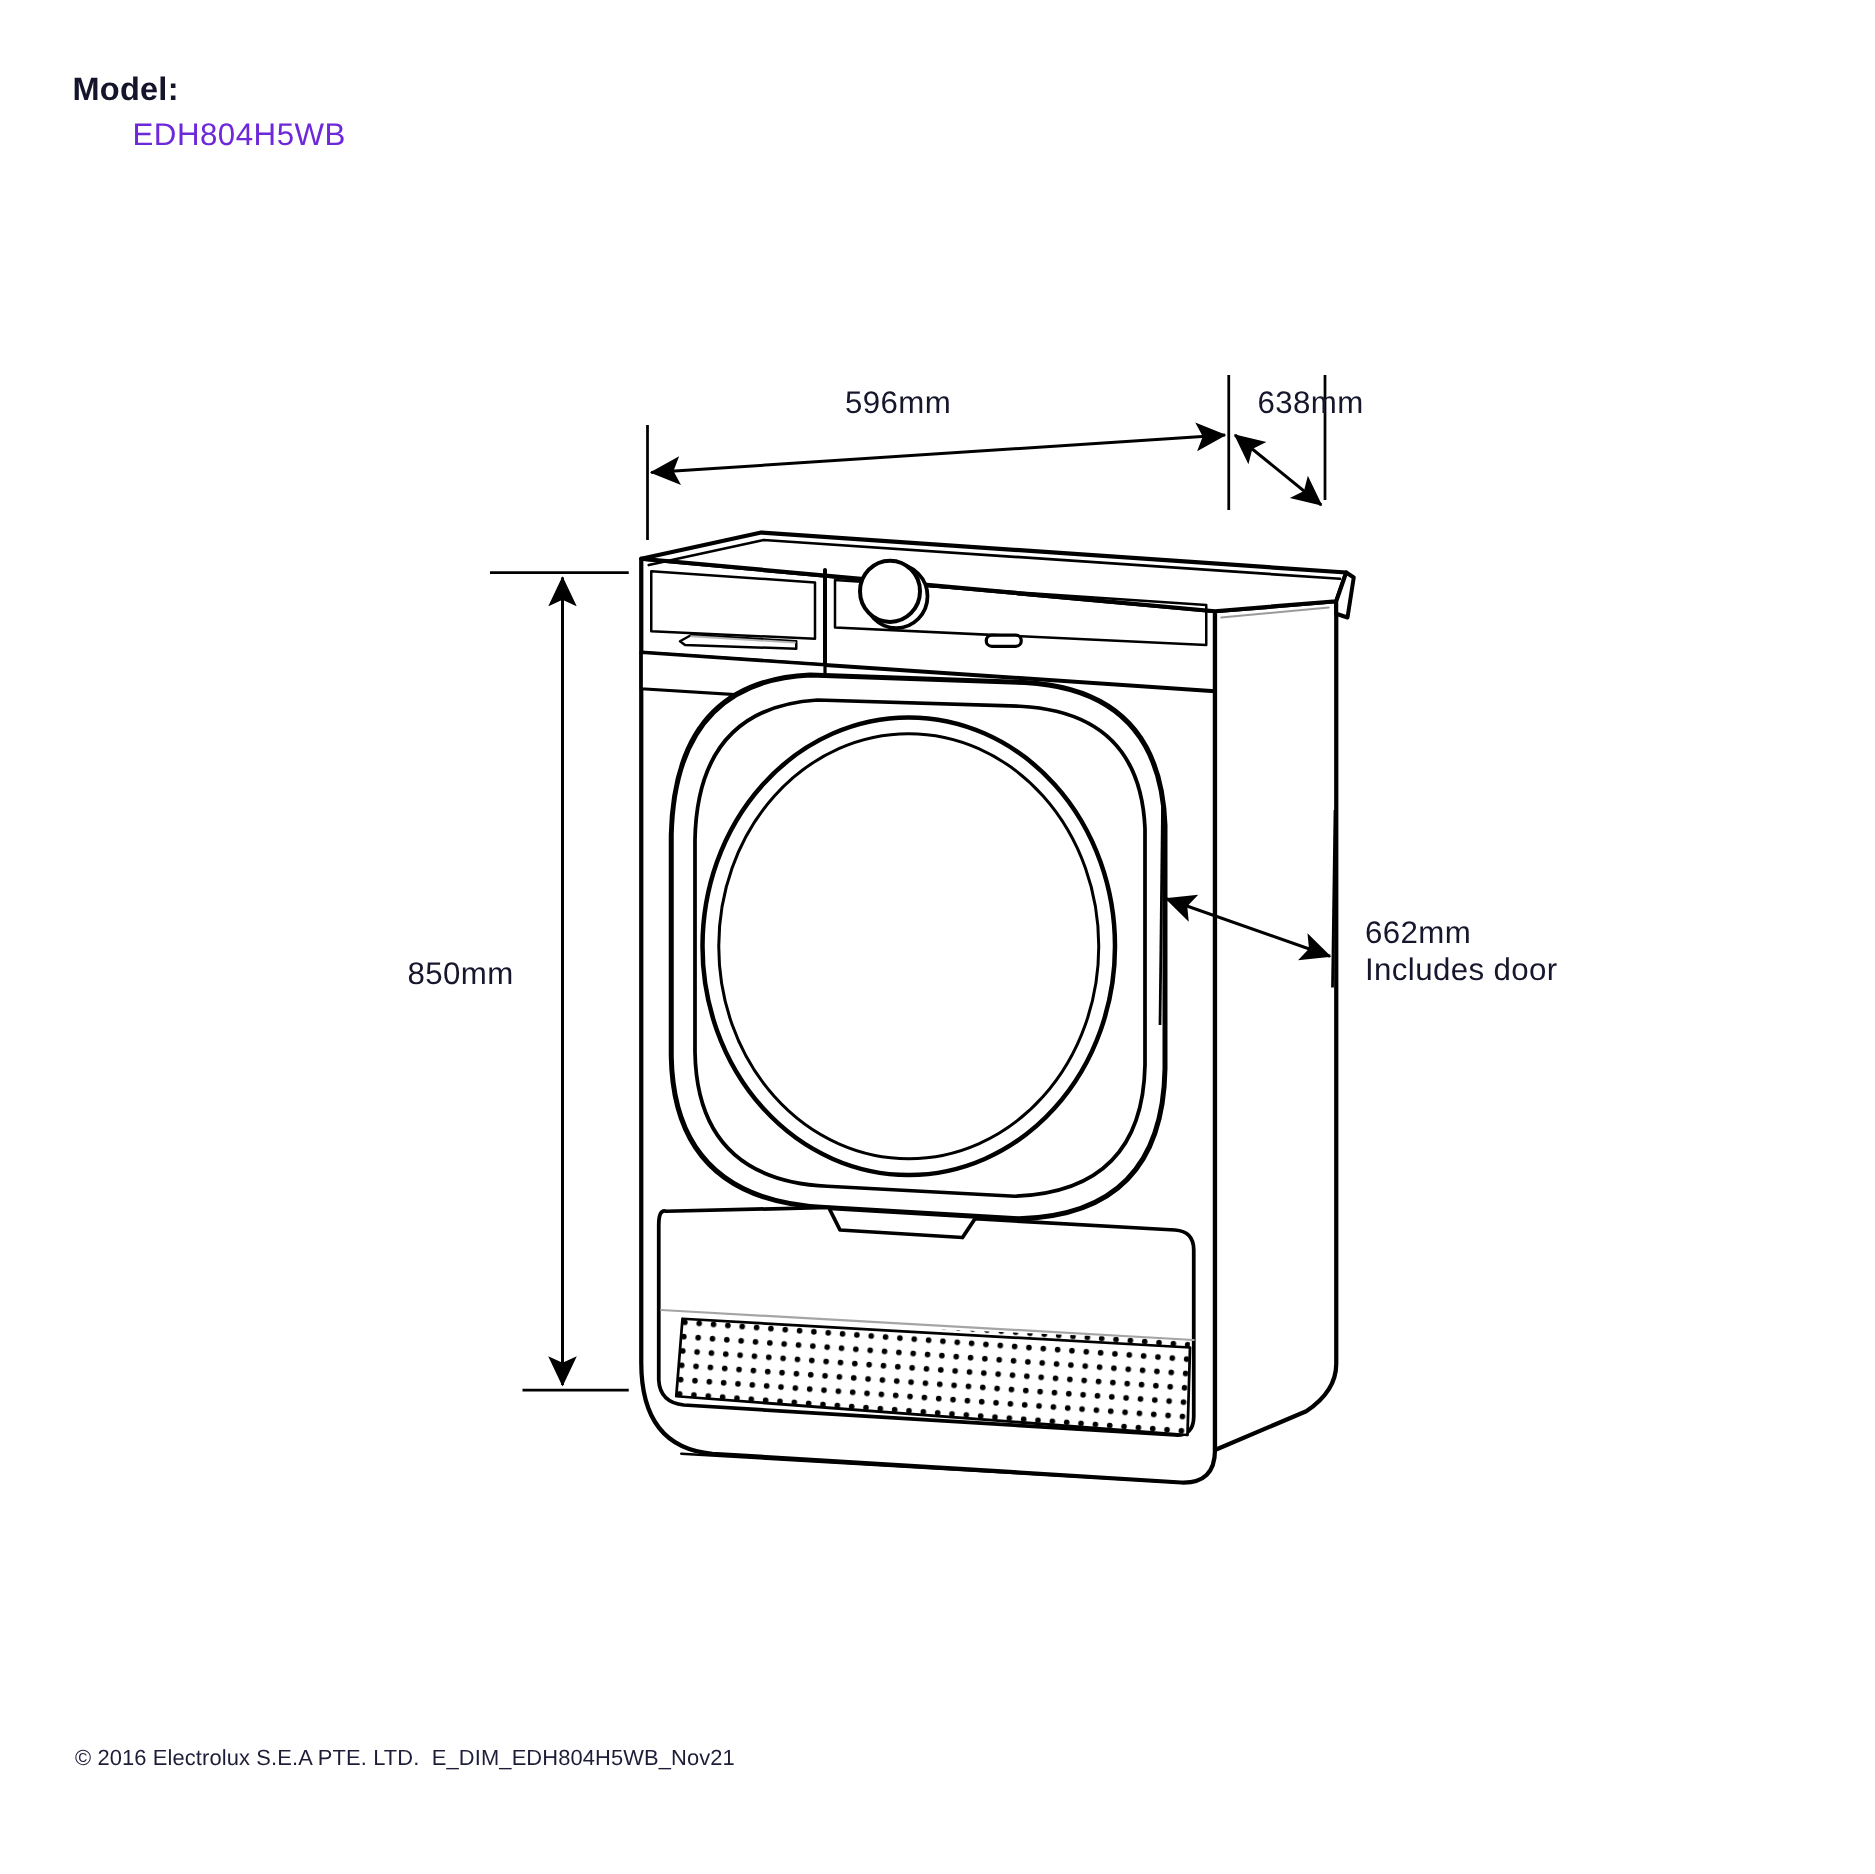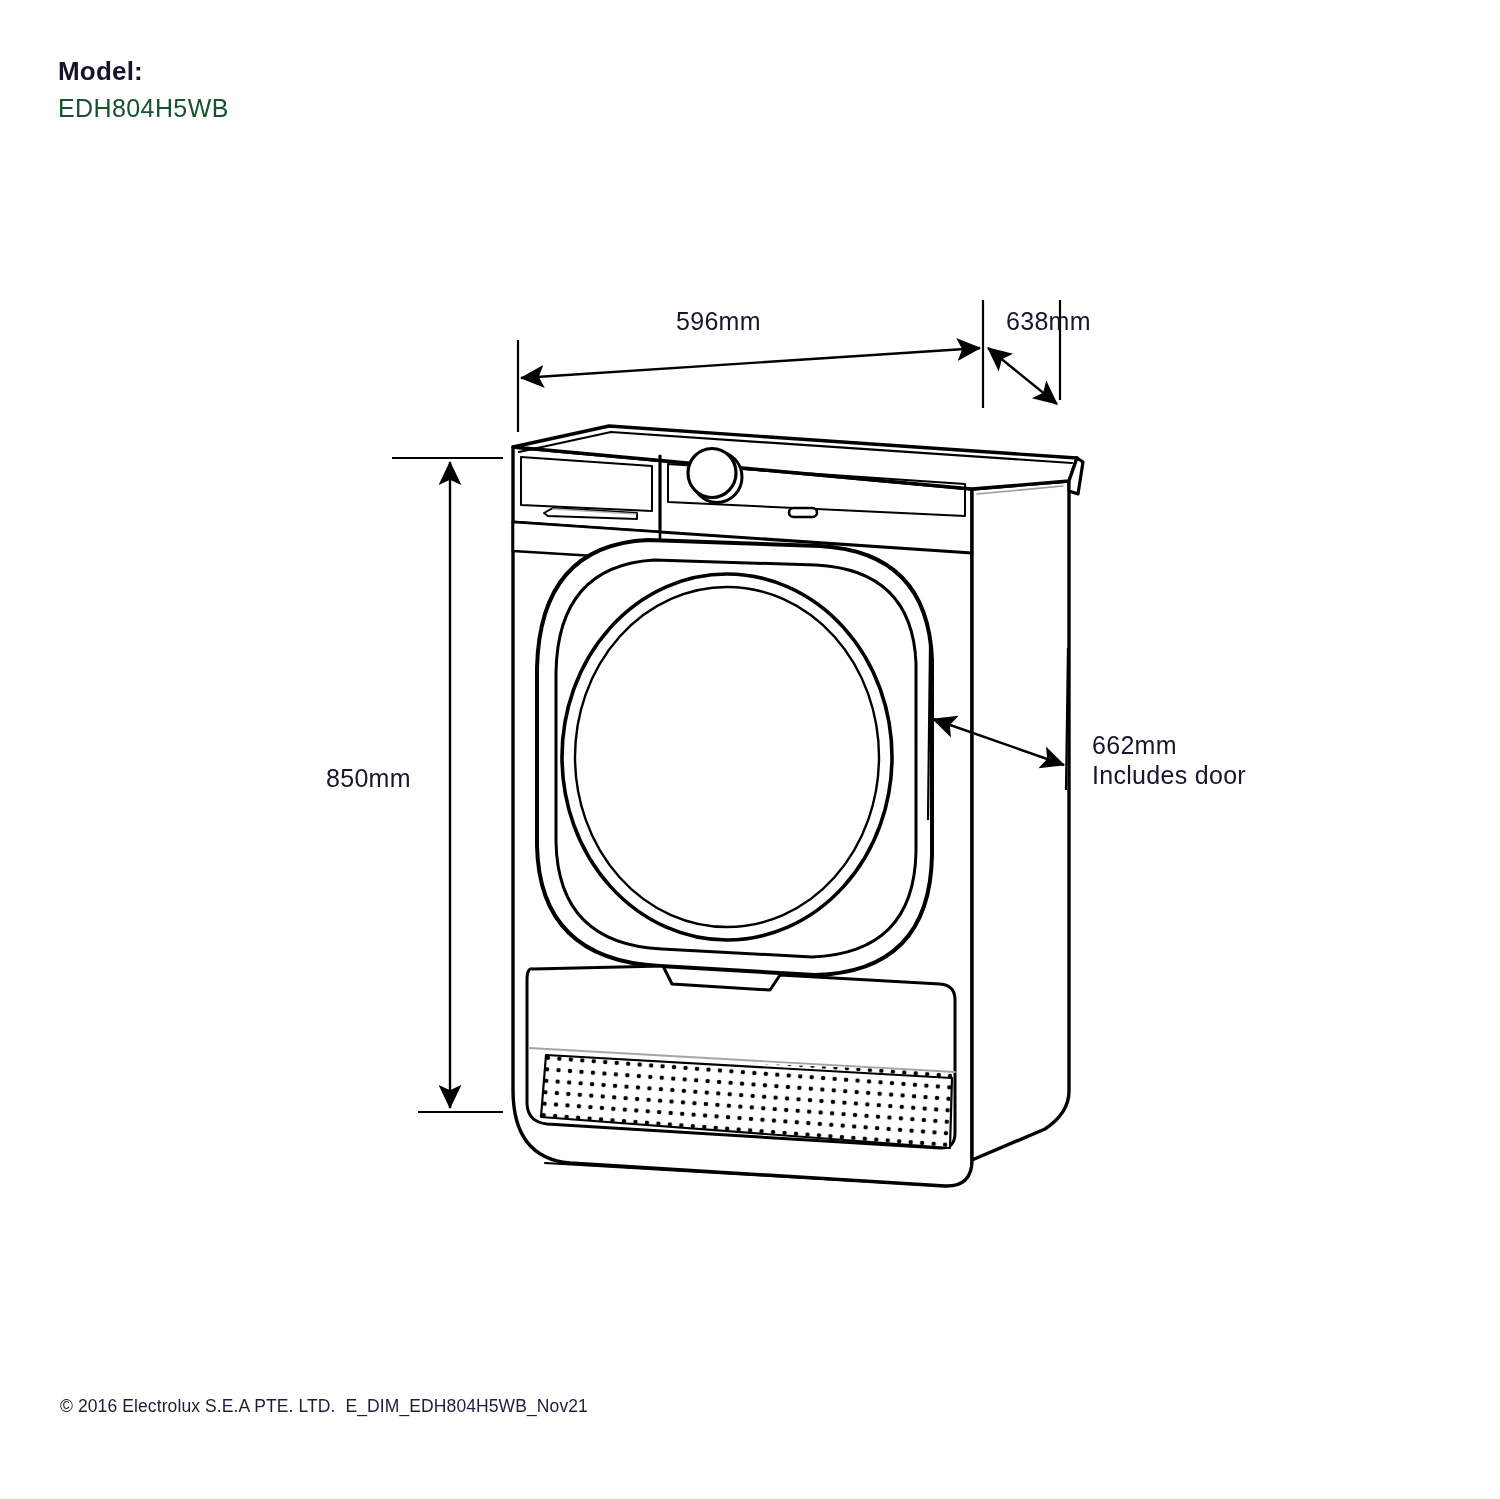--- a/index.html
+++ b/index.html
@@ -33,23 +33,24 @@
     font-size: 26px;
     font-weight: 700;
     color: #14142b;
     letter-spacing: 0.2px;
     display: block;
     margin-bottom: 12px;
   }
   .model-code {
     font-size: 25px;
     font-weight: 400;
-    color: #14532d;
+    color: #6d28d9;
     letter-spacing: 0.4px;
     display: block;
+    margin-left: 48px;
   }
   
   .footer {
     position: absolute;
     left: 60px;
     top: 1396px;
     font-size: 17.5px;
     font-weight: 400;
     color: #1d1d38;
     letter-spacing: 0.1px;

